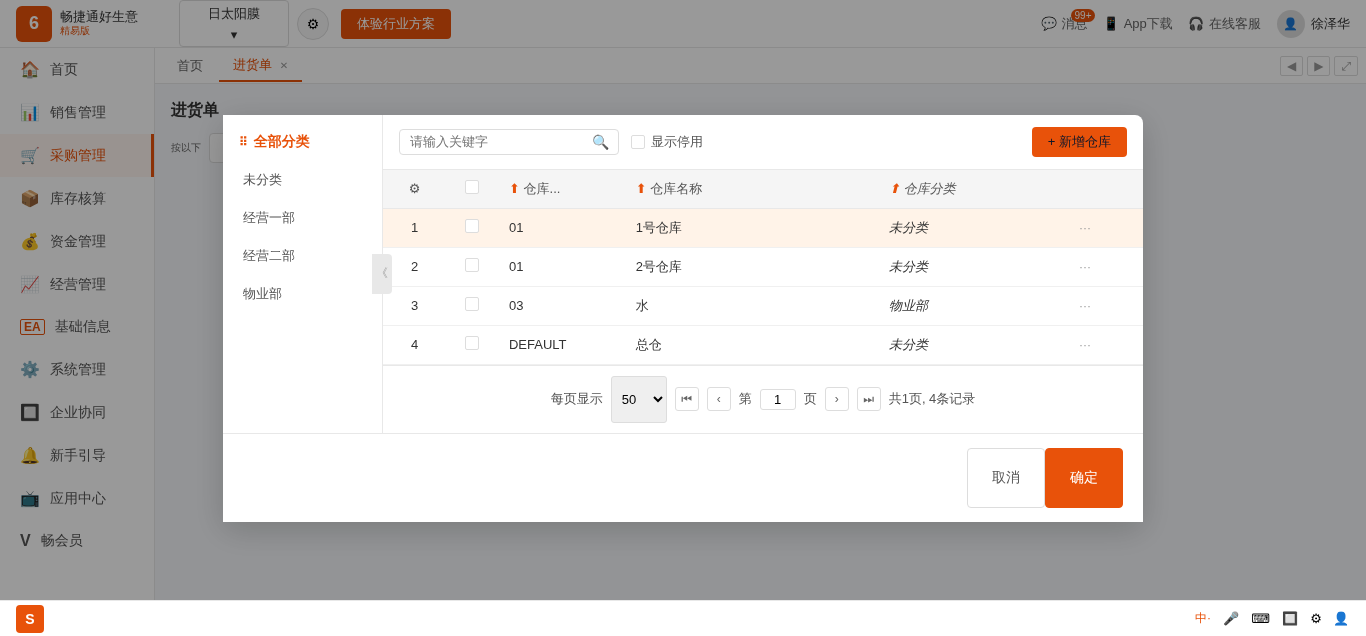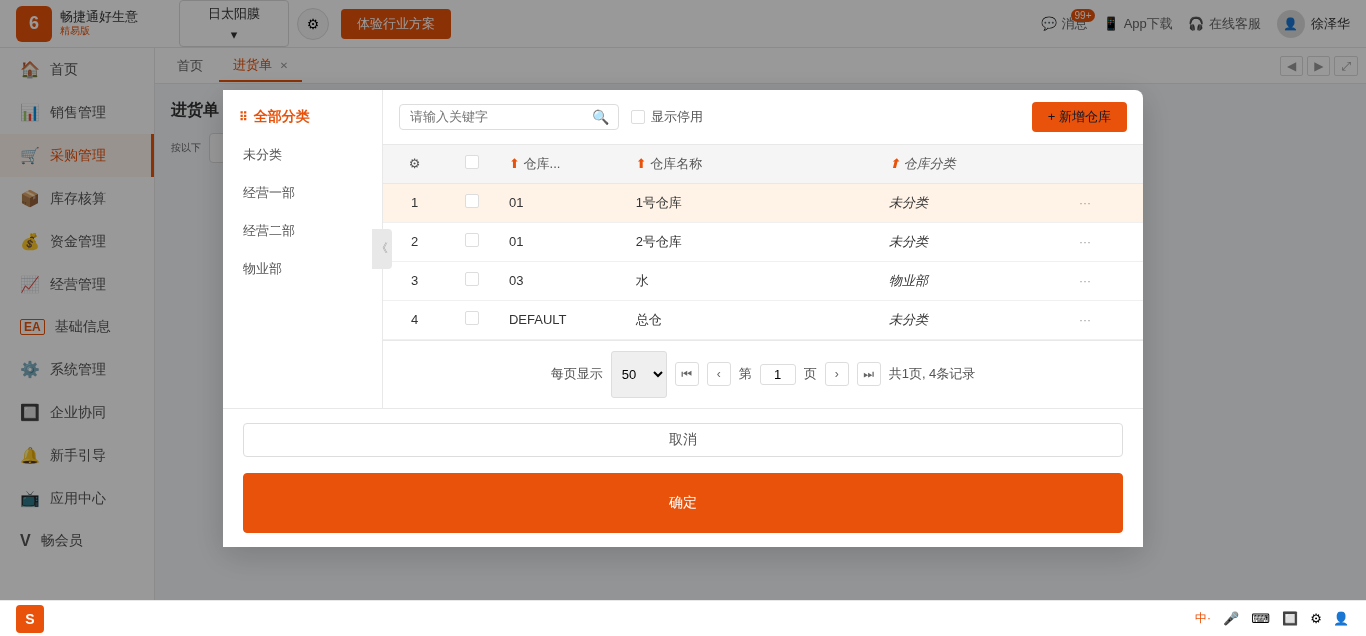--- a/index.html
+++ b/index.html
@@ -236,23 +236,22 @@
       font-size: 12px; color: #666;
     }
     .page-input {
       width: 36px; border: 1px solid #ddd; border-radius: 3px;
       padding: 2px 4px; text-align: center; font-size: 13px;
     }
 
     
     .modal-actions {
       padding: 14px 20px; border-top: 1px solid #e8e8e8;
-      display: flex; justify-content: flex-end; gap: 16px;
+      display: flex; justify-content: flex-end; gap: 0;
       background: #fff;
-      flex-direction: column;
     }
     .btn-cancel {
       padding: 7px 24px; border: 1px solid #ddd; border-radius: 4px;
       background: #fff; cursor: pointer; font-size: 14px; color: #555;
     }
     .btn-confirm {
       padding: 20px 24px; border: 1px solid #e8520a; border-radius: 4px;
       background: #e8520a; cursor: pointer; font-size: 14px; color: #fff;
     }
 

